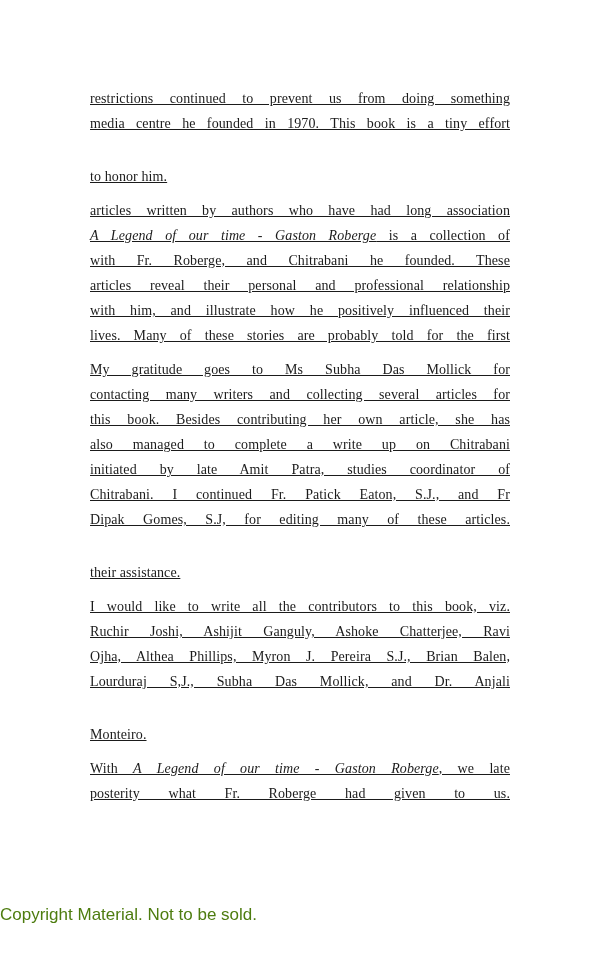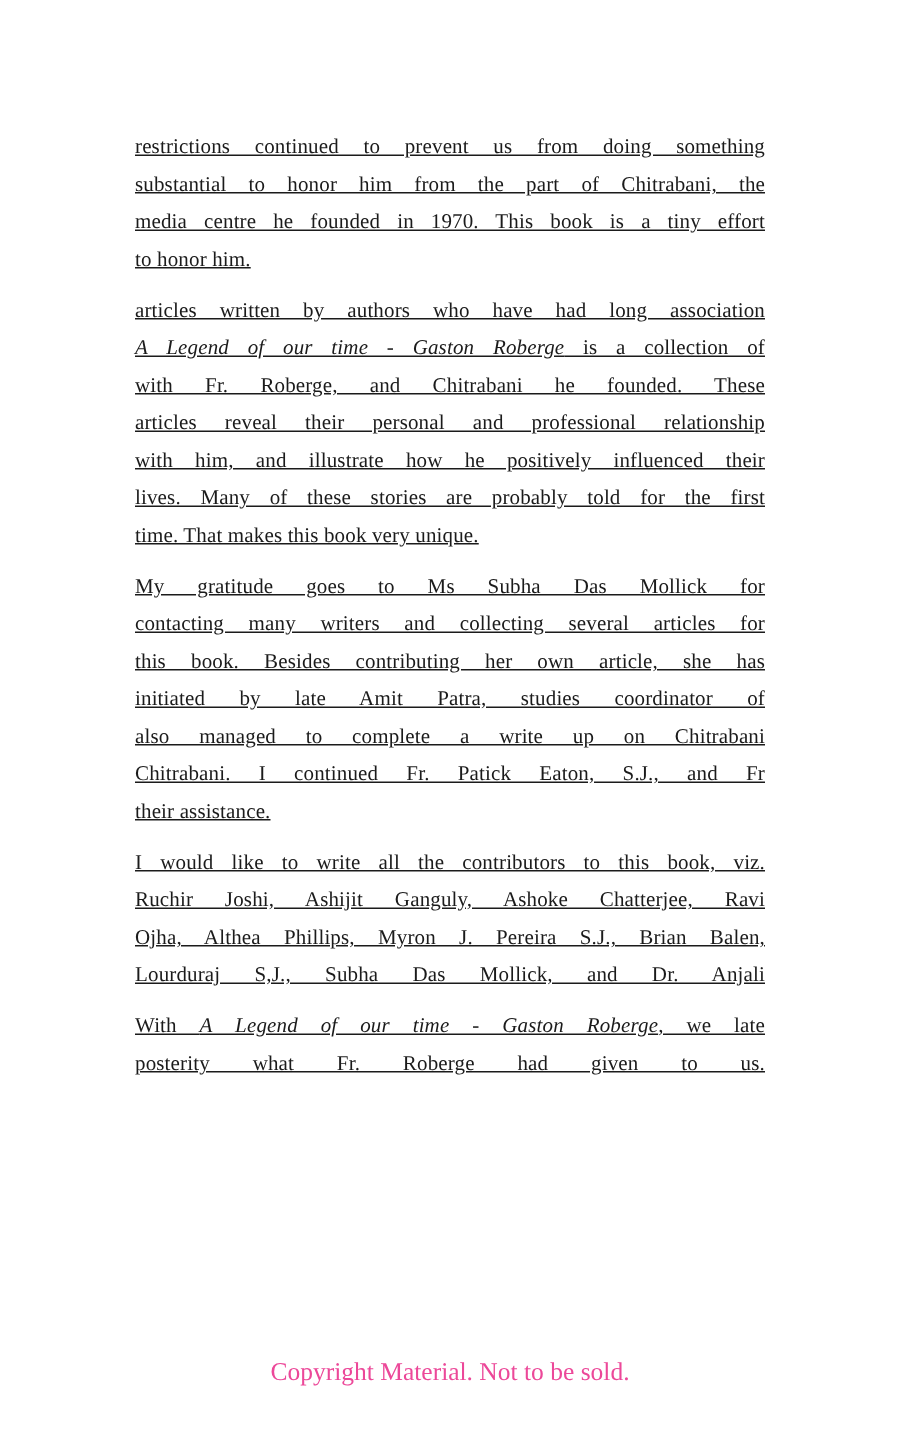--- a/index.html
+++ b/index.html
@@ -26,70 +26,71 @@
   .line {
     font-size: 14px;
     line-height: 25px;
     text-align: justify;
     text-align-last: justify;
     letter-spacing: 0.1px;
     text-decoration: underline;
   }
   .line-last {
     text-align-last: left;
+    margin-top: 28px;
   }
   .italic {
     font-style: italic;
   }
   .footer {
     position: absolute;
     left: 0;
     top: 902px;
     width: 600px;
-    text-align: center;
-    font-family: Liberation Serif, serif;
+    text-align: left;
+    font-family: Liberation Sans, sans-serif;
     font-size: 17px;
     line-height: 25px;
-    color: #ec4899;
+    color: #4d7c0f;
   }
 </style>
 </head>
 <body>
 
 <div class="page">
   <div class="text-block">
       <div class="paragraph">
         <div class="line"><span>restrictions continued to prevent us from doing something</span></div>
-        <div class="line"><span>substantial to honor him from the part of Chitrabani, the</span></div>
         <div class="line"><span>media centre he founded in 1970. This book is a tiny effort</span></div>
         <div class="line line-last"><span>to honor him.</span></div>
       </div>
       <div class="paragraph">
         <div class="line"><span>articles written by authors who have had long association</span></div>
         <div class="line"><span class="italic">A Legend of our time - Gaston Roberge</span><span> is a collection of</span></div>
         <div class="line"><span>with Fr. Roberge, and Chitrabani he founded. These</span></div>
         <div class="line"><span>articles reveal their personal and professional relationship</span></div>
         <div class="line"><span>with him, and illustrate how he positively influenced their</span></div>
         <div class="line"><span>lives. Many of these stories are probably told for the first</span></div>
-        <div class="line line-last"><span>time. That makes this book very unique.</span></div>
       </div>
       <div class="paragraph">
         <div class="line"><span>My gratitude goes to Ms Subha Das Mollick for</span></div>
         <div class="line"><span>contacting many writers and collecting several articles for</span></div>
         <div class="line"><span>this book. Besides contributing her own article, she has</span></div>
+        <div class="line"><span>also managed to complete a write up on Chitrabani</span></div>
         <div class="line"><span>initiated by late Amit Patra, studies coordinator of</span></div>
-        <div class="line"><span>also managed to complete a write up on Chitrabani</span></div>
         <div class="line"><span>Chitrabani. I continued Fr. Patick Eaton, S.J., and Fr</span></div>
+        <div class="line"><span>Dipak Gomes, S.J, for editing many of these articles.</span></div>
         <div class="line line-last"><span>their assistance.</span></div>
       </div>
       <div class="paragraph">
         <div class="line"><span>I would like to write all the contributors to this book, viz.</span></div>
         <div class="line"><span>Ruchir Joshi, Ashijit Ganguly, Ashoke Chatterjee, Ravi</span></div>
         <div class="line"><span>Ojha, Althea Phillips, Myron J. Pereira S.J., Brian Balen,</span></div>
         <div class="line"><span>Lourduraj S,J., Subha Das Mollick, and Dr. Anjali</span></div>
+        <div class="line line-last"><span>Monteiro.</span></div>
       </div>
       <div class="paragraph">
         <div class="line"><span>With </span><span class="italic">A Legend of our time - Gaston Roberge</span><span>, we late</span></div>
         <div class="line"><span>posterity what Fr. Roberge had given to us.</span></div>
       </div>
     </div>
   <div class="footer">
     <span>Copyright Material. Not to be sold.</span>
   </div>
 </div>

